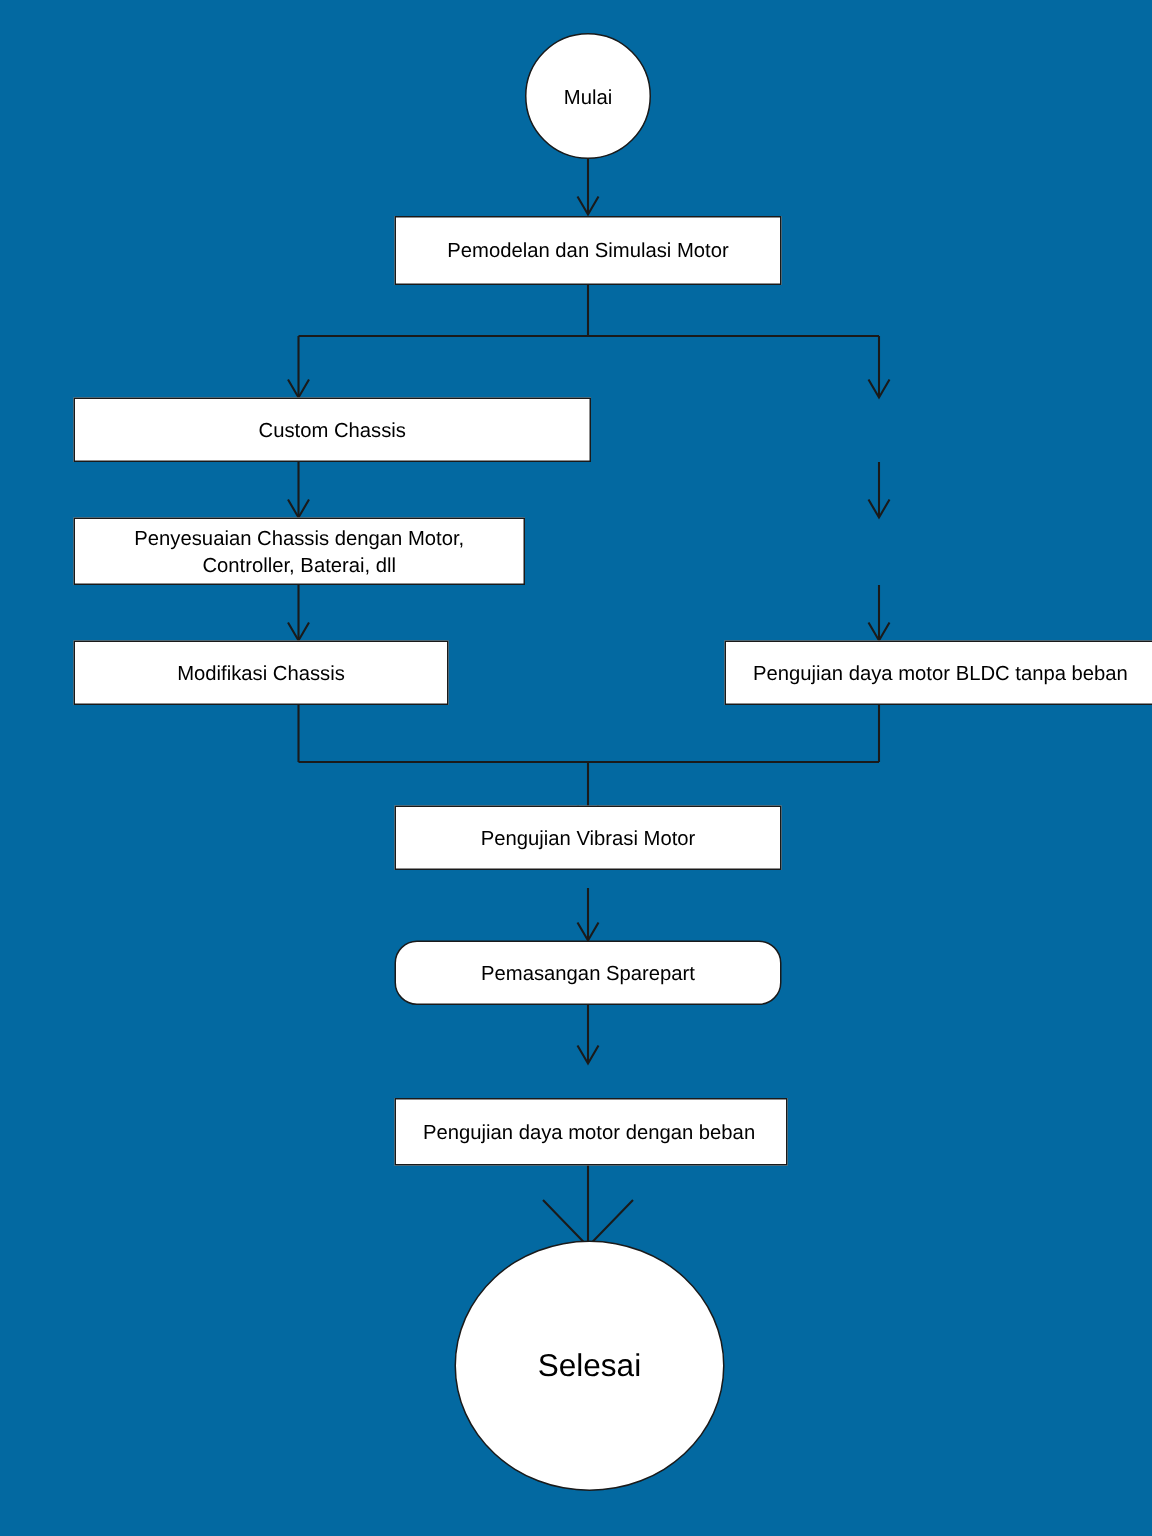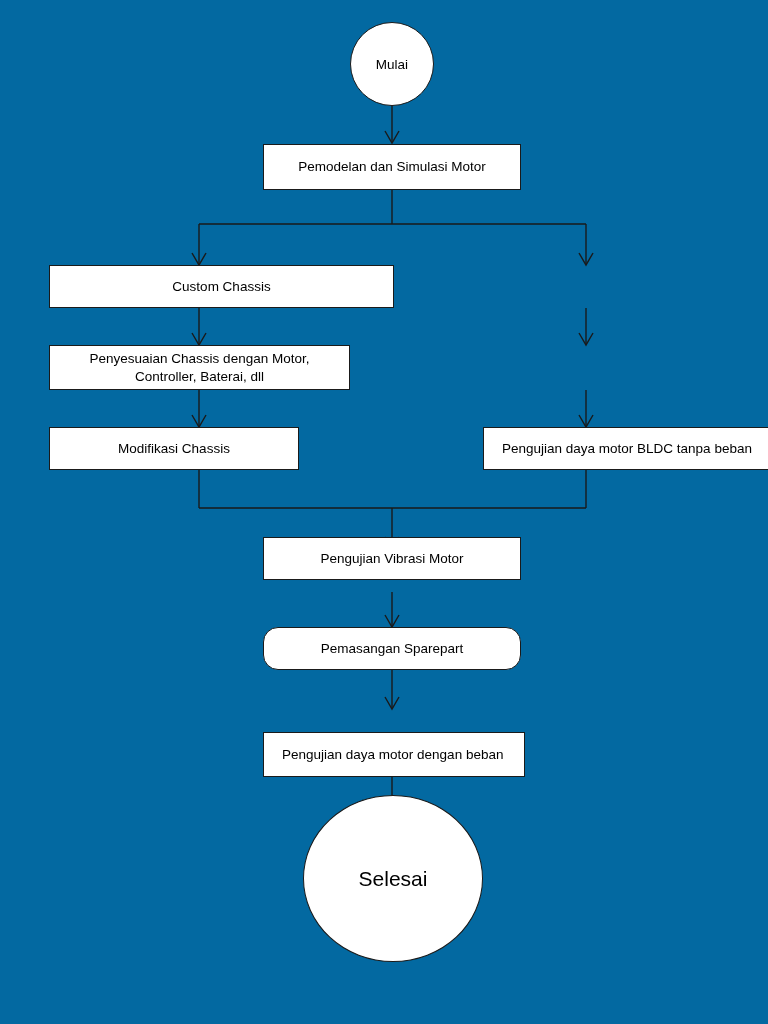--- a/index.html
+++ b/index.html
@@ -176,17 +176,17 @@
   </div>
 
   <div class="node process" style="left:263px; top:627px; width:258px; height:43px;border-radius:15px;">
     <span class="label">Pemasangan Sparepart</span>
   </div>
 
   <div class="node process left-text" style="left:263px; top:732px; width:262px; height:45px;">
     <span class="label">Pengujian daya motor dengan beban</span>
   </div>
 
-  <div class="node terminator end" style="left:303px; top:795px; width:180px; height:167px;">
+  <div class="node terminator end" style="left:303px; top:827px; width:180px; height:167px;">
     <span class="label">Selesai</span>
   </div>
 
 </div>
 
 </body></html>

